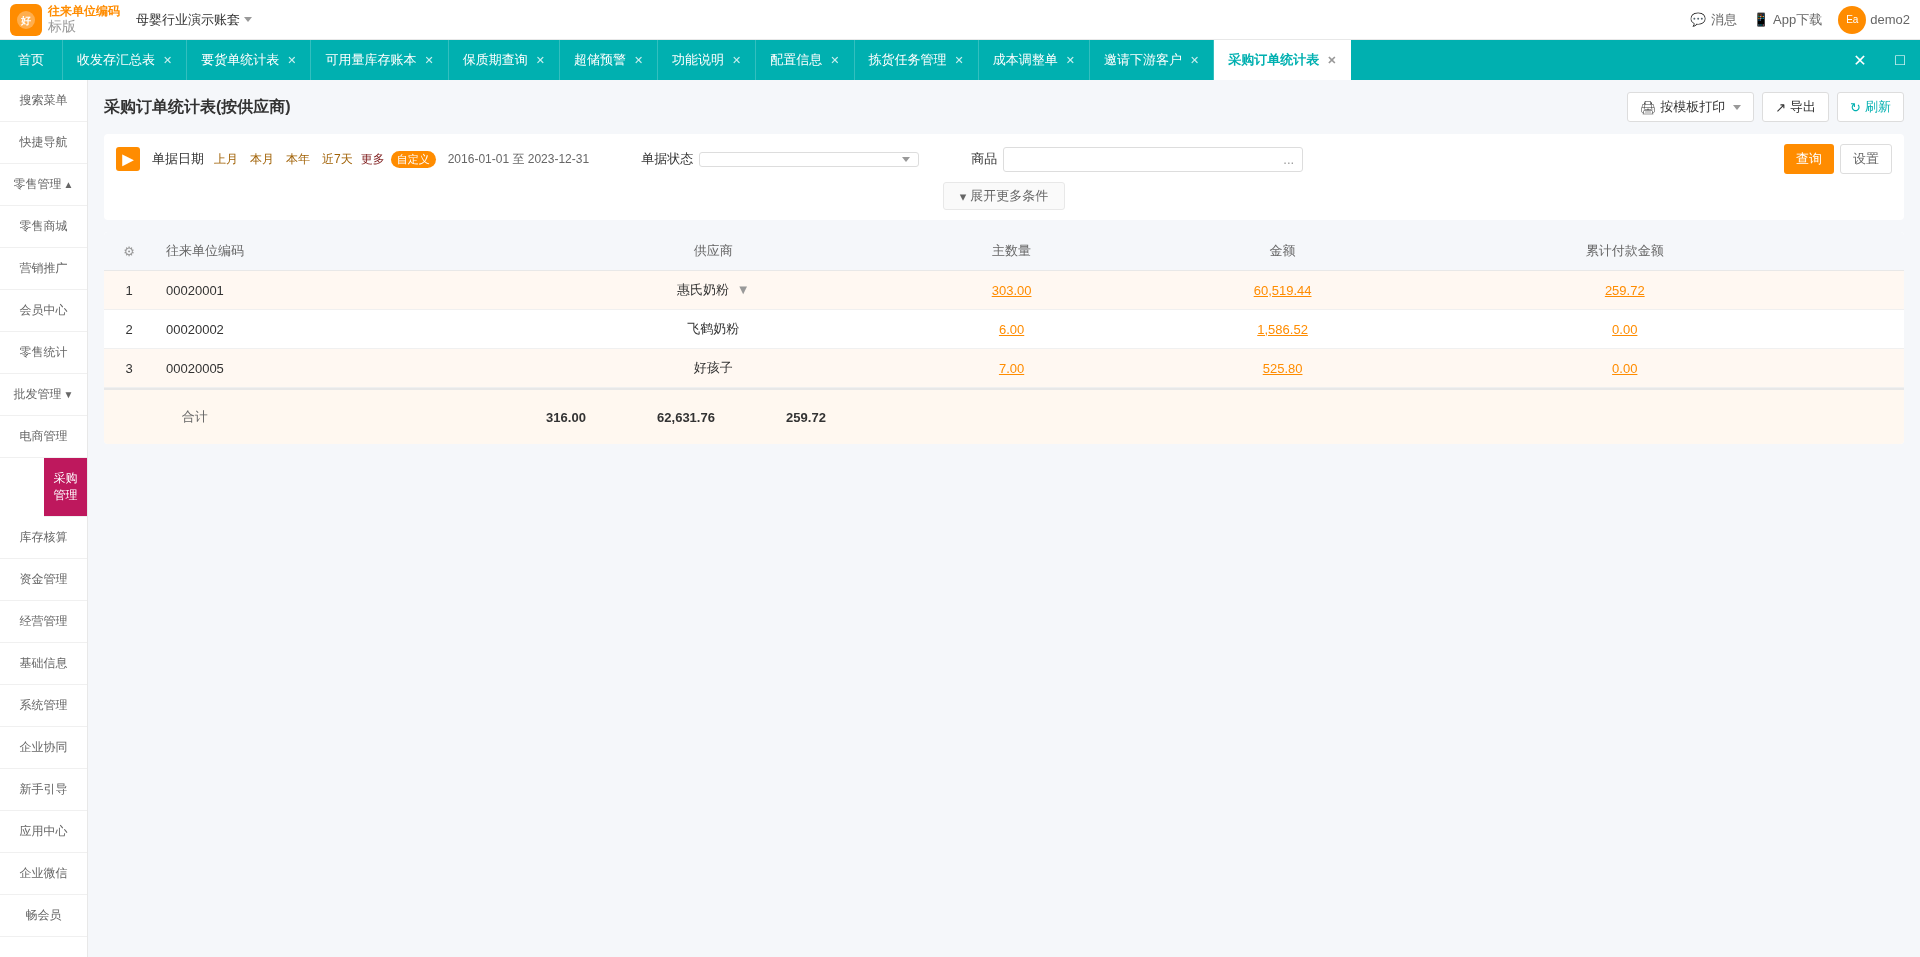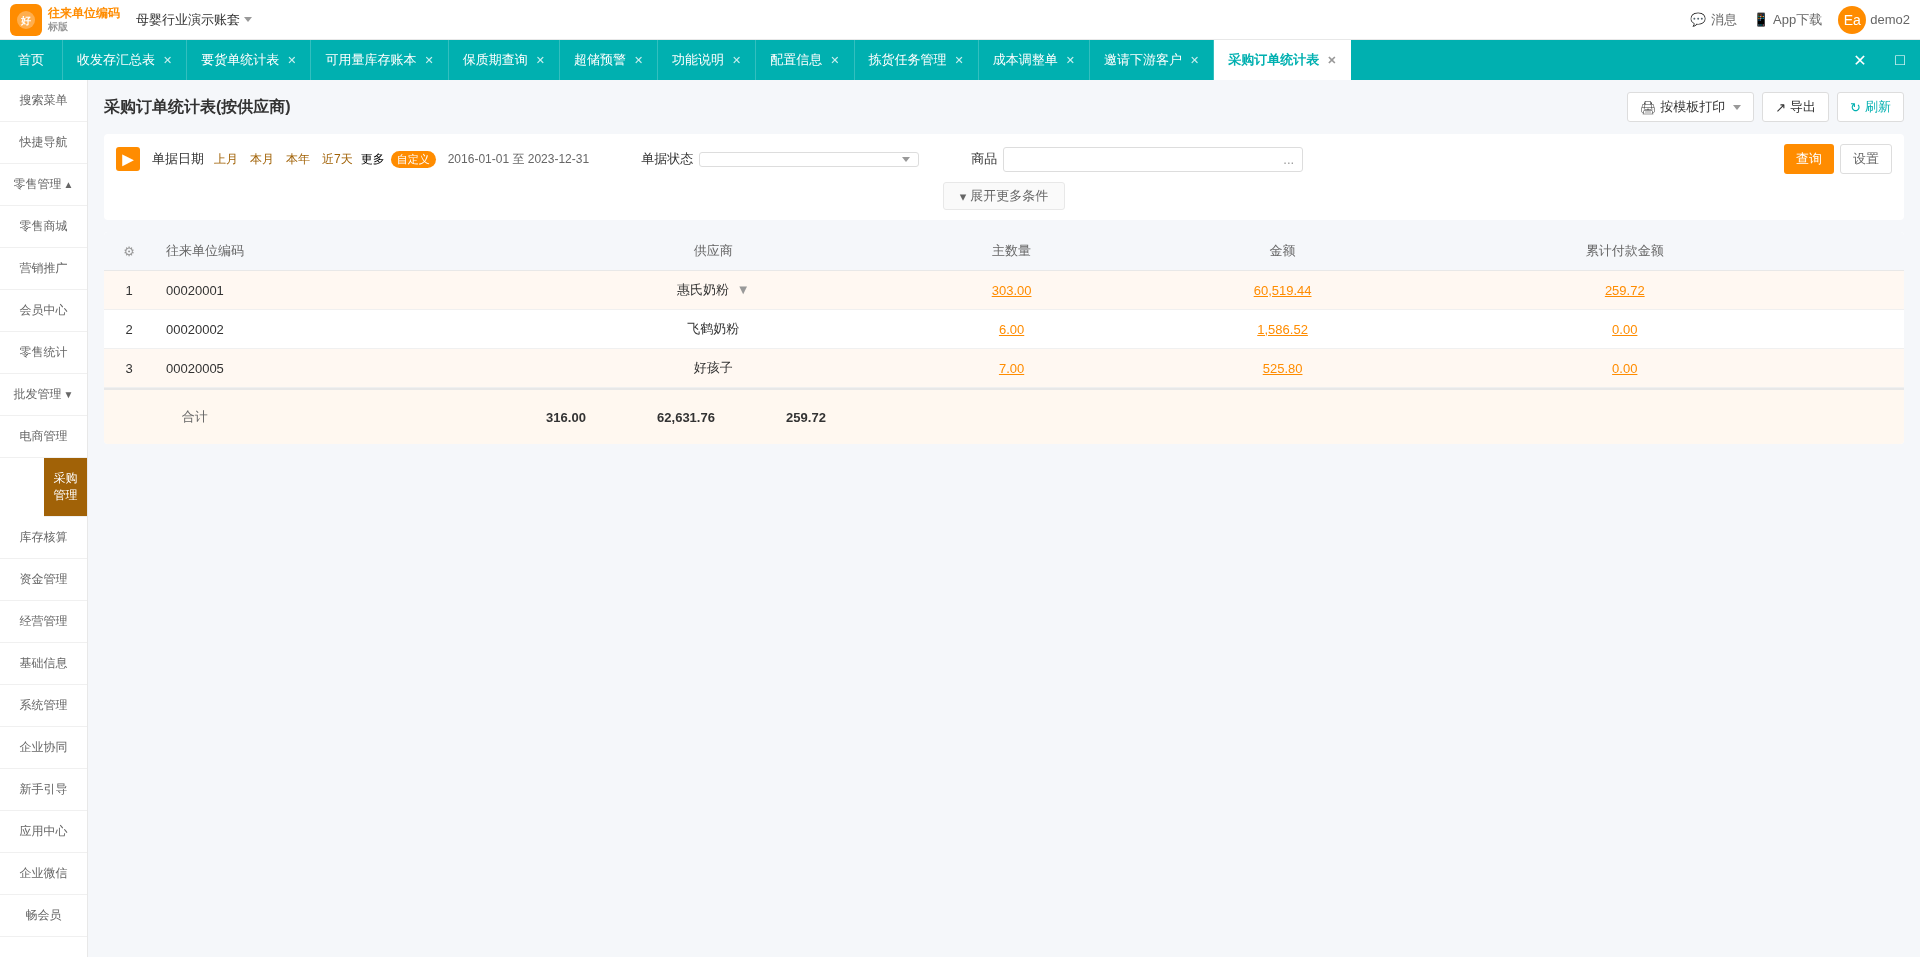--- a/index.html
+++ b/index.html
@@ -25,21 +25,21 @@
     .nav-tab.active .close-btn { color: #999; }
     .nav-tabs-end { display: flex; align-items: center; margin-left: auto; gap: 0; }
     .nav-end-btn { width: 40px; height: 40px; display: flex; align-items: center; justify-content: center; color: white; cursor: pointer; font-size: 16px; }
 
     
     .main-layout { display: flex; height: calc(957px - 80px); }
 
     
     .sidebar { width: 88px; background: #fff; border-right: 1px solid #e8e8e8; display: flex; flex-direction: column; overflow-y: auto; }
     .sidebar-item { padding: 12px 4px; text-align: center; cursor: pointer; font-size: 12px; color: #666; border-bottom: 1px solid #f0f0f0; }
-    .sidebar-item.active { background: #a16207; color: #fff; margin-left: 44px; }
+    .sidebar-item.active { background: #be185d; color: #fff; margin-left: 44px; }
     .sidebar-item.has-sub { display: flex; align-items: center; justify-content: center; gap: 2px; }
     .sidebar-arrow { font-size: 10px; }
 
     
     .content { flex: 1; background: #f5f7fa; overflow-y: auto; padding: 12px 16px; }
 
     
     .page-header { display: flex; align-items: center; justify-content: space-between; margin-bottom: 12px; }
     .page-title { font-size: 16px; font-weight: bold; color: #333; }
     .page-actions { display: flex; align-items: center; gap: 8px; }
@@ -48,21 +48,21 @@
     .btn-refresh { display: flex; align-items: center; gap: 4px; padding: 5px 12px; border: 1px solid #ddd; border-radius: 3px; background: #fff; cursor: pointer; font-size: 13px; color: #00b0b0; }
 
     
     .filter-bar { background: #fff; border-radius: 4px; padding: 10px 12px; margin-bottom: 12px; }
     .filter-row { display: flex; align-items: center; gap: 12px; flex-wrap: wrap; }
     .filter-expand-btn { width: 24px; height: 24px; background: #ff8c00; border-radius: 3px; display: flex; align-items: center; justify-content: center; color: white; cursor: pointer; font-size: 14px; font-weight: bold; }
     .filter-group { display: flex; align-items: center; gap: 6px; }
     .filter-label { font-size: 13px; color: #333; white-space: nowrap; }
     .filter-date-shortcuts { display: flex; align-items: center; gap: 4px; }
     .filter-shortcut { font-size: 12px; color: #a16207; cursor: pointer; padding: 2px 4px; }
-    .filter-more { font-size: 12px; color: #000000; cursor: pointer; }
+    .filter-more { font-size: 12px; color: #7f1d1d; cursor: pointer; }
     .filter-badge { background: #ff8c00; color: white; font-size: 11px; padding: 1px 6px; border-radius: 10px; }
     .filter-date-range { font-size: 12px; color: #666; }
     .filter-select { display: flex; align-items: center; gap: 4px; border: 1px solid #ddd; border-radius: 3px; padding: 4px 8px; min-width: 200px; cursor: pointer; background: #fff; }
     .filter-select-text { flex: 1; font-size: 13px; color: #999; }
     .filter-input { display: flex; align-items: center; gap: 4px; border: 1px solid #ddd; border-radius: 3px; padding: 4px 8px; min-width: 200px; background: #fff; }
     .filter-input-text { flex: 1; font-size: 13px; color: #999; }
     .filter-more-btn-row { display: flex; align-items: center; justify-content: center; margin-top: 8px; }
     .expand-more-btn { display: flex; align-items: center; gap: 4px; font-size: 13px; color: #666; cursor: pointer; border: 1px solid #e8e8e8; border-radius: 3px; padding: 4px 16px; background: #fafafa; }
     .btn-query { background: #ff8c00; color: white; border: none; padding: 6px 12px; border-radius: 3px; cursor: pointer; font-size: 13px; }
     .btn-setting { background: #fff; color: #666; border: 1px solid #ddd; padding: 5px 12px; border-radius: 3px; cursor: pointer; font-size: 13px; }
@@ -91,40 +91,40 @@
   <div class="top-bar-left">
     <div class="logo-area">
       <div class="logo-icon">
         <svg width="20" height="20" viewBox="0 0 20 20">
             <circle cx="10" cy="10" r="9" fill="white" opacity="0.3"></circle>
             <text x="10" y="14" text-anchor="middle" font-size="10" fill="white" font-weight="bold">好</text>
           </svg>
       </div>
       <div class="logo-text">
         <div>往来单位编码</div>
-        <div style="font-size:10px;color:#999;font-weight:bold;">标版</div>
+        <div style="font-size:14px;color:#999;font-weight:normal;">标版</div>
       </div>
     </div>
     <div class="industry-select">
       <span>母婴行业演示账套</span>
       <span class="chevron-down"></span>
     </div>
   </div>
   <div class="top-bar-right">
     <div class="top-bar-action">
       <span>💬</span>
       <span>消息</span>
     </div>
     <div class="top-bar-action">
       <span>📱</span>
       <span>App下载</span>
     </div>
     <div class="top-bar-action">
       <div class="avatar">
-        <span style="font-size:14px;">Ea</span>
+        <span style="font-size:10px;">Ea</span>
       </div>
       <span>demo2</span>
     </div>
   </div>
 </div>
 
 <div class="nav-tabs">
   <div class="nav-tab">
     <span>首页</span>
   </div>

